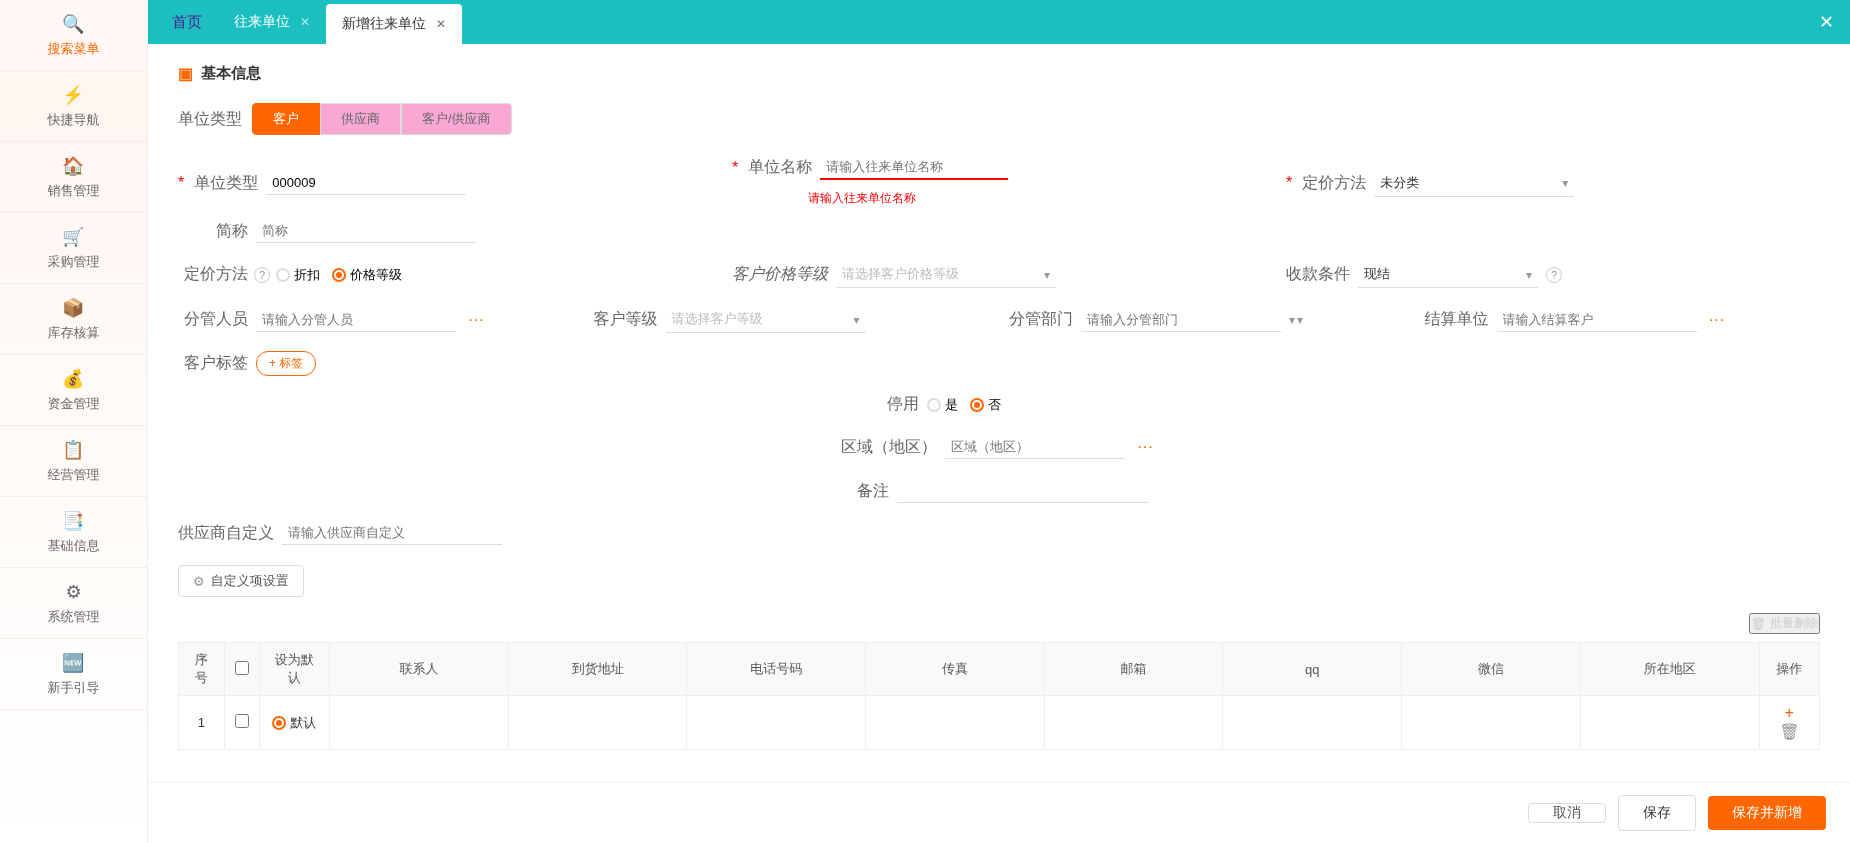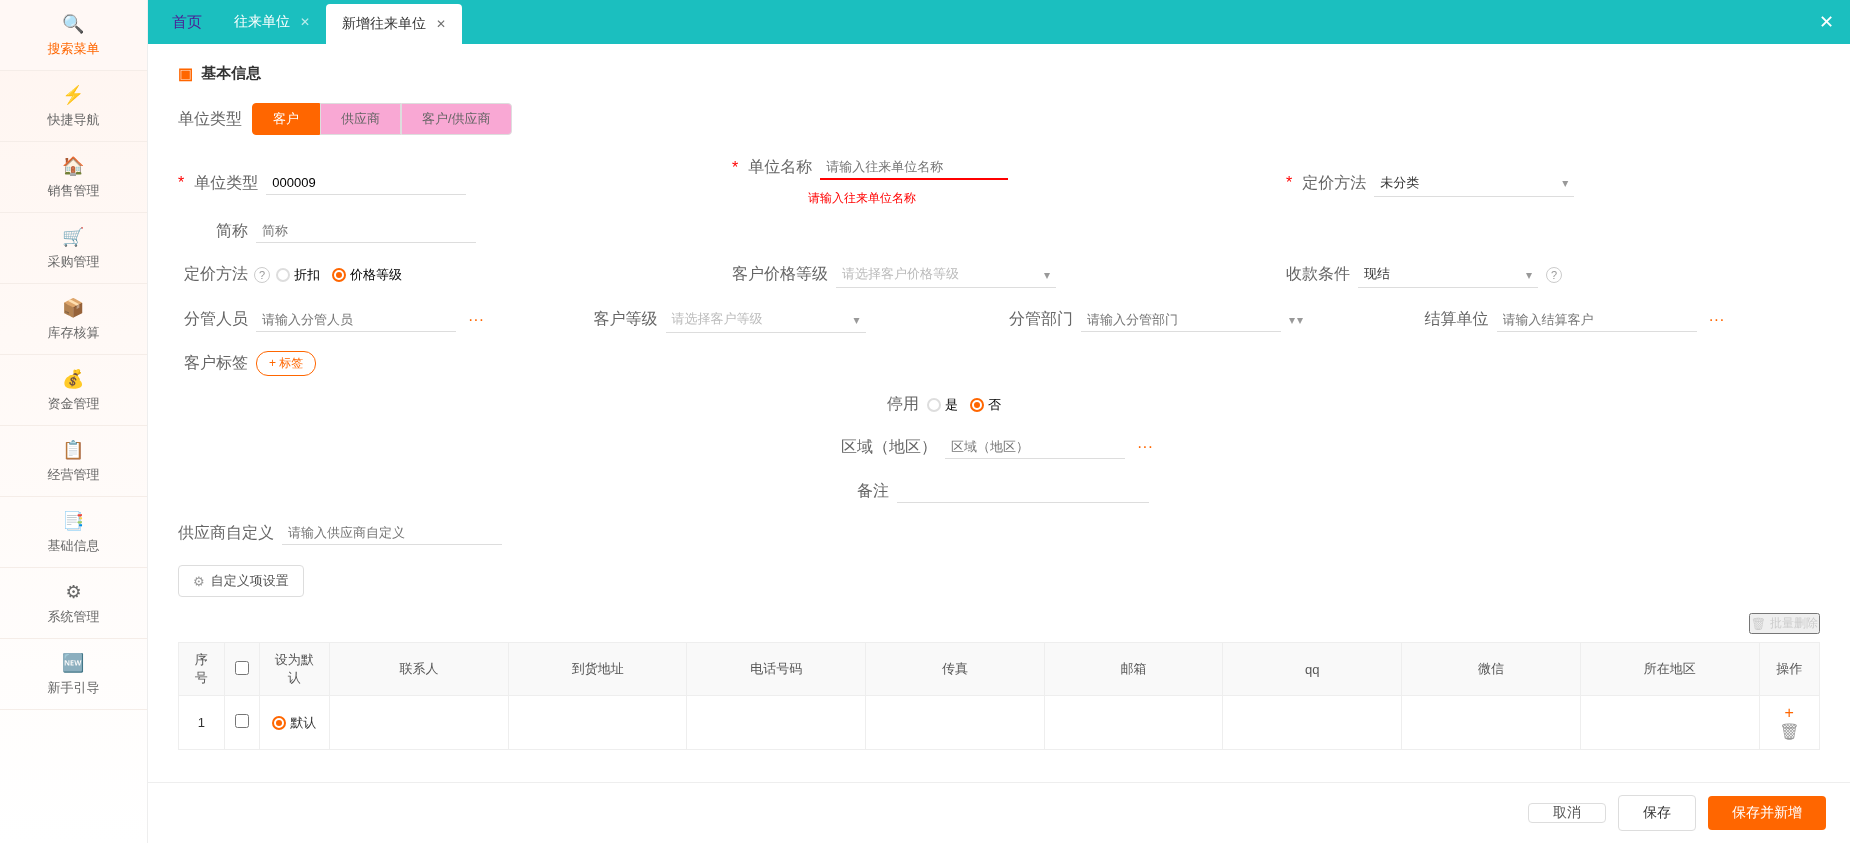--- a/index.html
+++ b/index.html
@@ -512,21 +512,21 @@
             <span>折扣</span>
           </label>
           <label class="radio-item">
             <div class="radio-circle checked"></div>
             <span>价格等级</span>
           </label>
         </div>
       </div>
 
       <div class="form-field">
-        <span class="form-label" style="min-width:80px;">客户价格等级</span>
+        <span class="form-label" style="min-width:80px;font-style:italic;">客户价格等级</span>
         <div class="select-wrapper" style="max-width:220px;">
           <span class="select-display select-placeholder">请选择客户价格等级</span>
         </div>
       </div>
 
       <div class="form-field">
         <span class="form-label" style="min-width:60px;">收款条件</span>
         <div class="select-wrapper" style="max-width:180px;">
           <span class="select-display">现结</span>
         </div>

